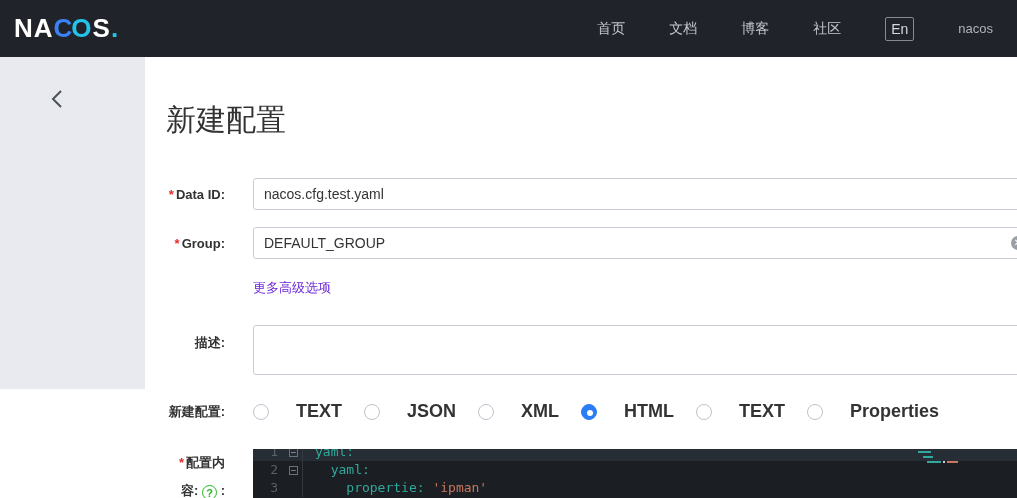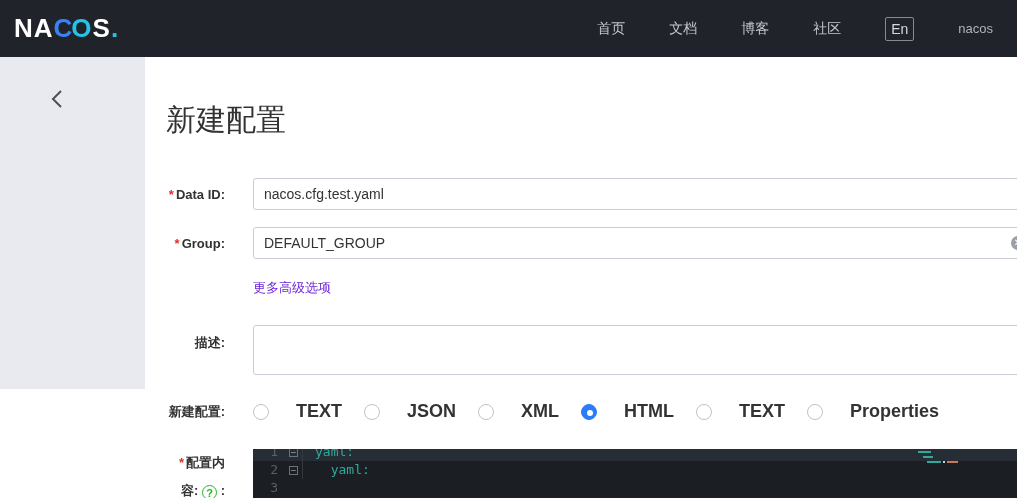--- a/index.html
+++ b/index.html
@@ -199,20 +199,21 @@
               <div class="ed-line">
                 <span class="ln">2</span>
                 <span class="fold">
                     <span class="fold-box">−</span>
                   </span>
                 <span class="code"><span class="tk-key">  yaml:</span><span class="tk-str"></span></span>
               </div>
               <div class="ed-line">
                 <span class="ln">3</span>
                 <span class="fold"></span>
+                <span class="code"><span class="tk-key">    propertie:</span><span class="tk-str"> 'ipman'</span></span>
               </div>
             </div>
             <div class="minimap">
               <div class="mm-row">
                   <span class="mm-seg mm-teal" style="width:13px;"></span>
                 </div>
               <div class="mm-row" style="padding-left:5px;">
                   <span class="mm-seg mm-teal" style="width:10px;"></span>
                 </div>
               <div class="mm-row" style="padding-left:9px;">

